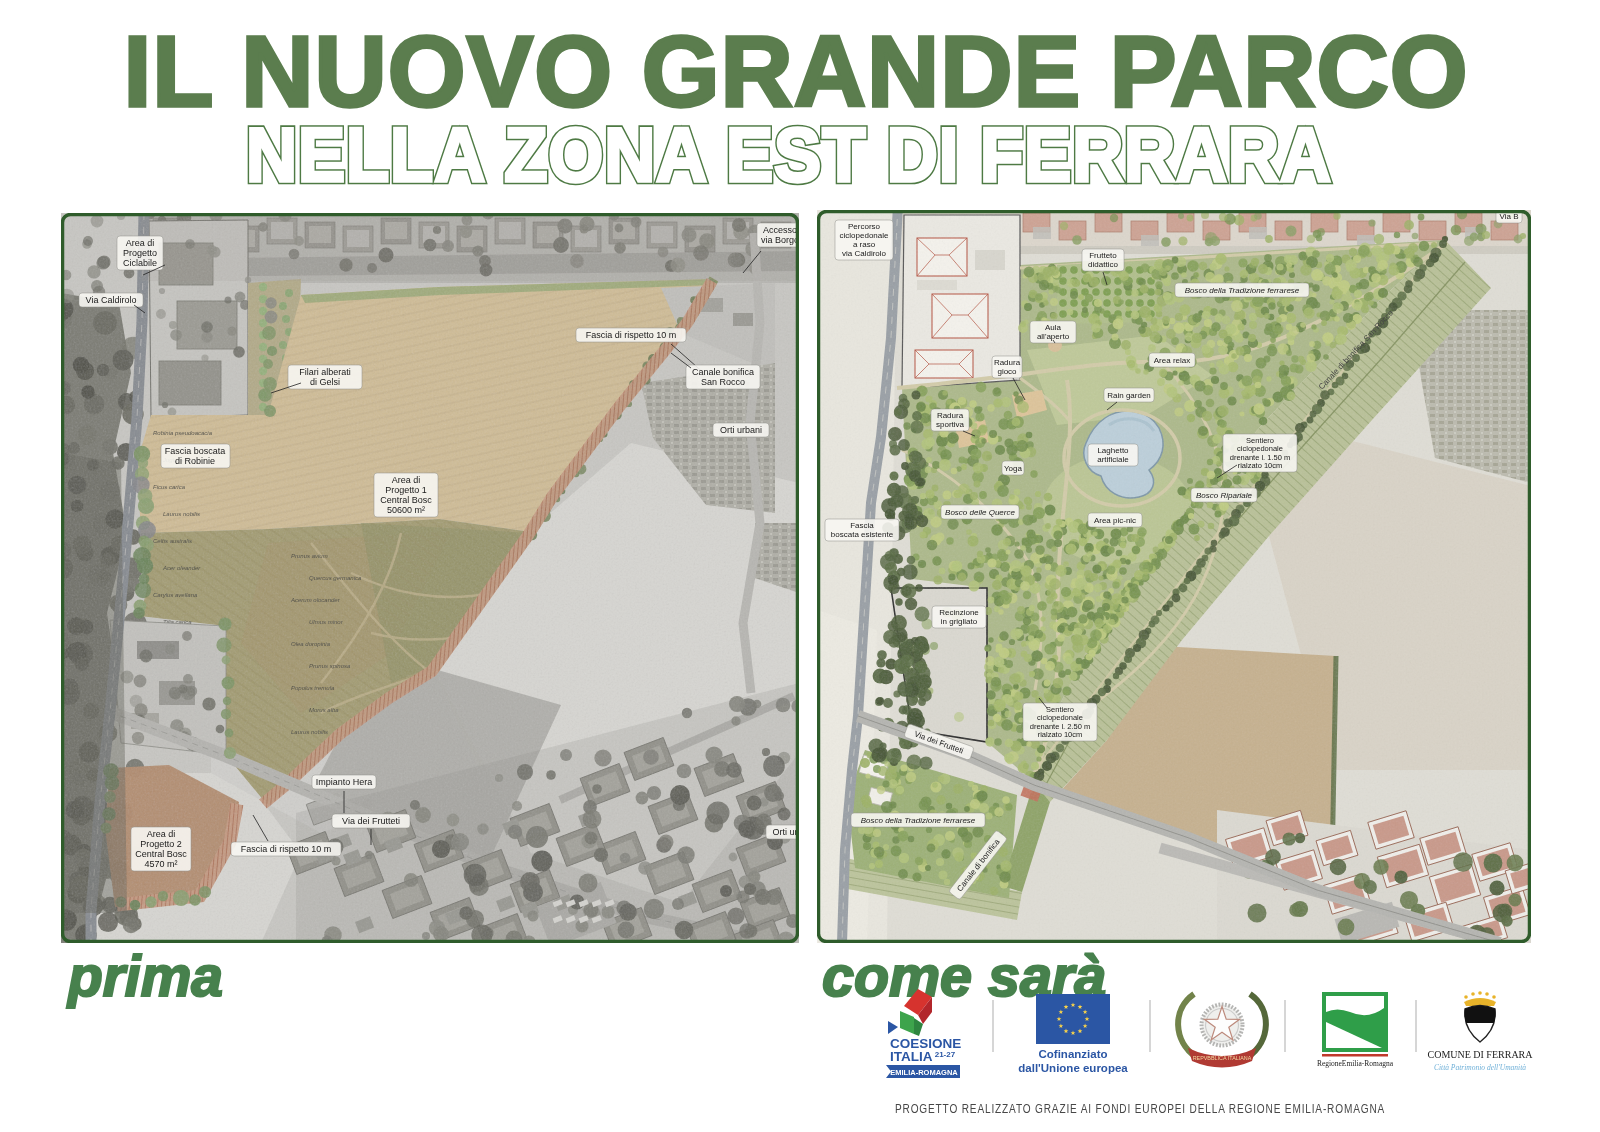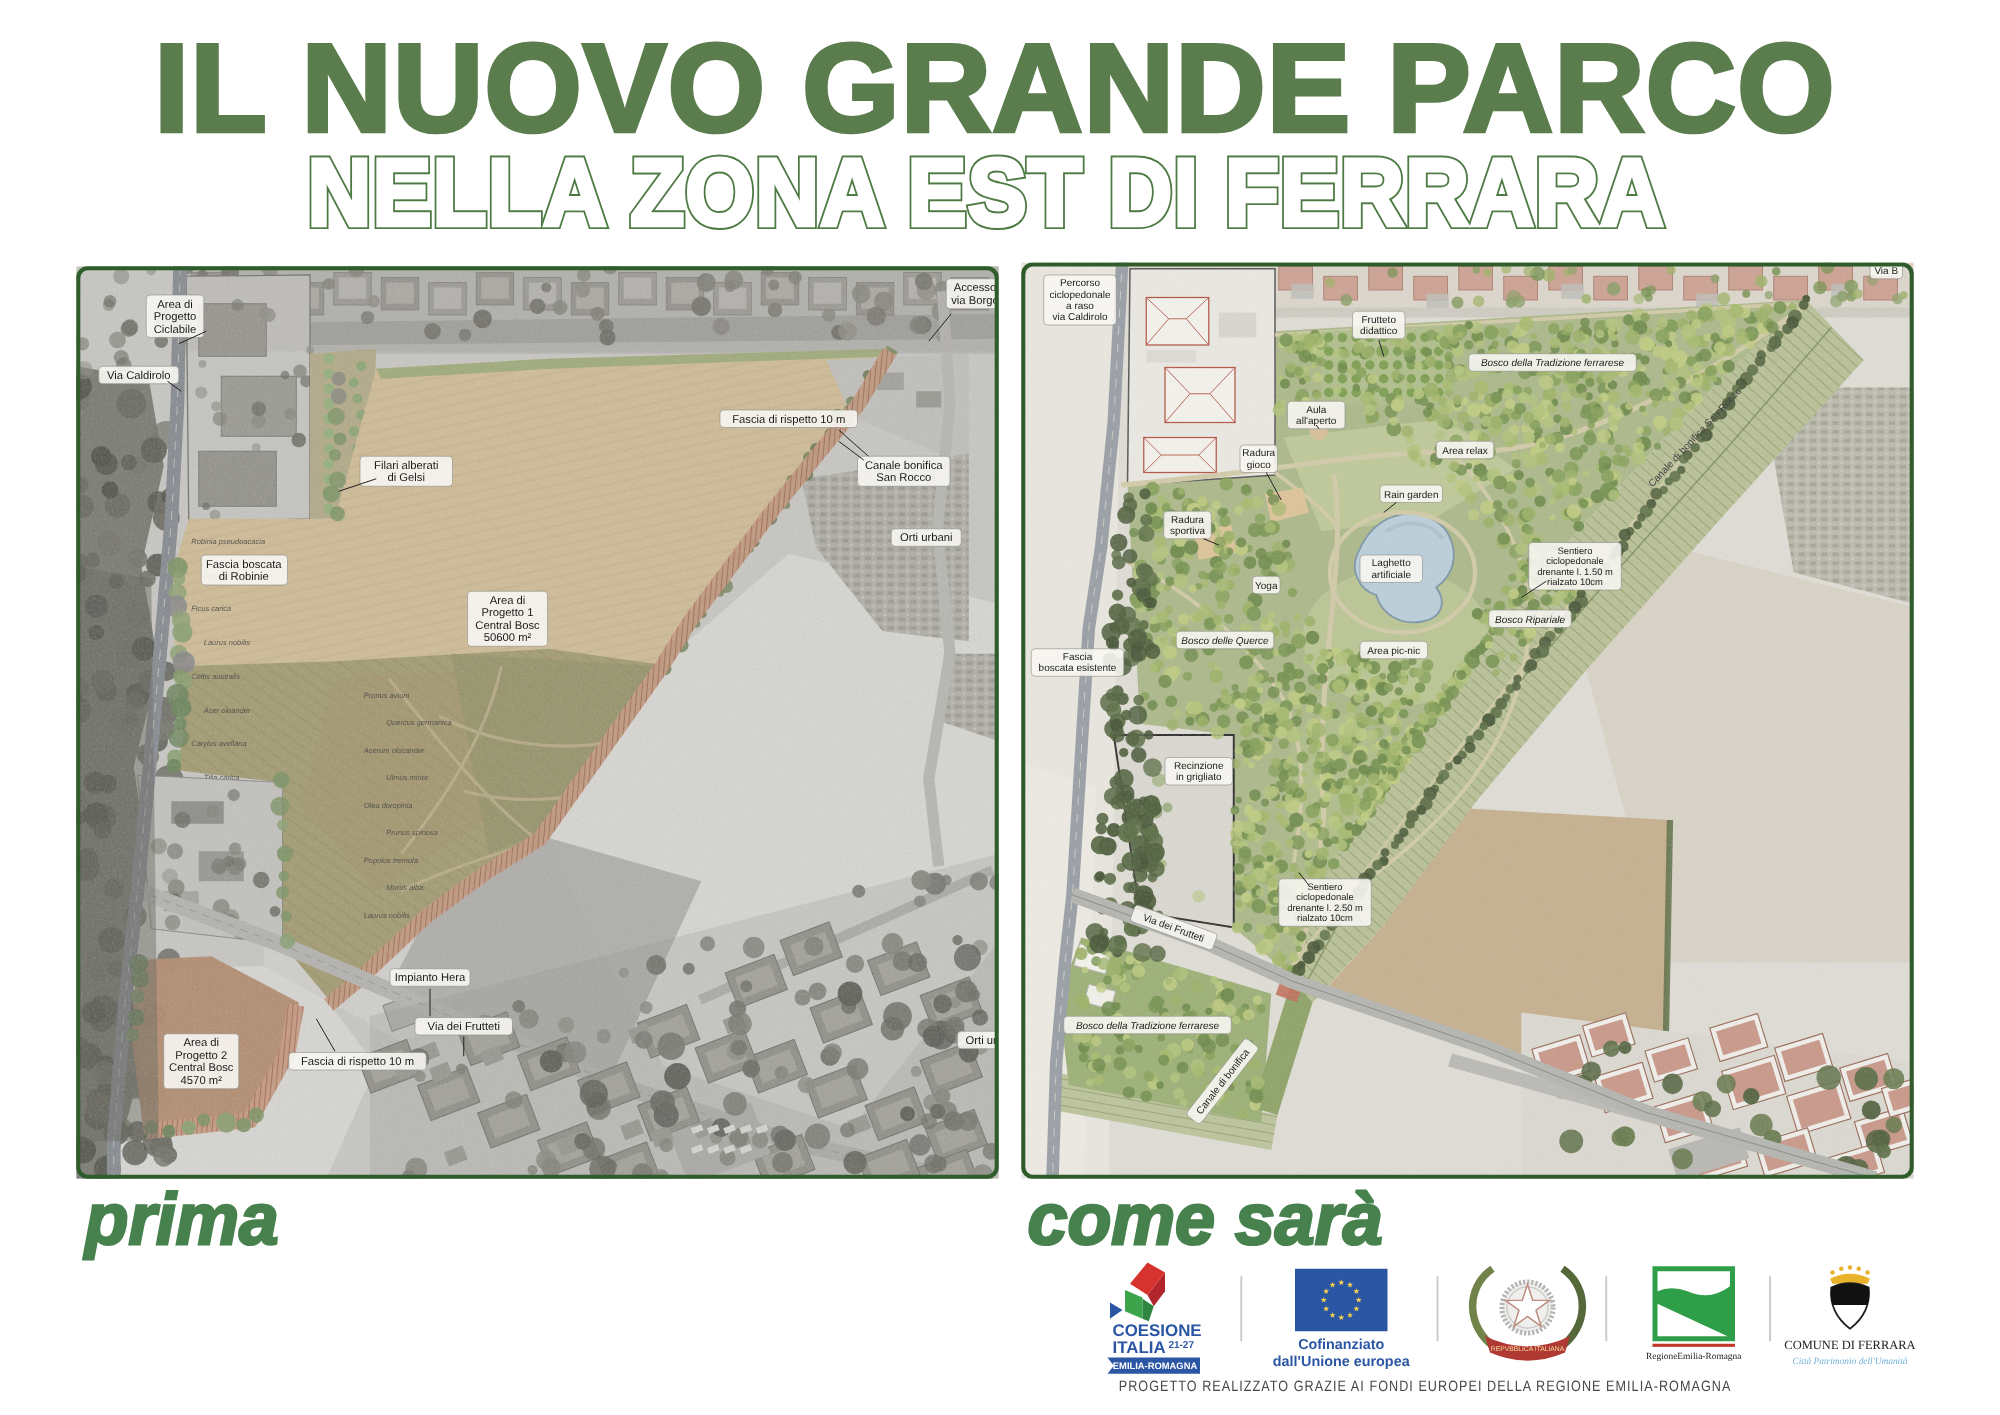--- a/index.html
+++ b/index.html
@@ -3075,21 +3075,21 @@
       <text x="692" y="9" font-size="8" text-anchor="middle" fill="#1a1a1a">Via B</text>
     </g>
 
 <rect x="1.5" y="1.5" width="711" height="730" rx="8" fill="none" stroke="#2f5c2b" stroke-width="3.5"></rect>
 </svg>
 
 <div class="abs caption" style="left:68px;top:947px;transform:scaleX(0.98)">prima</div>
 
 <div class="abs caption" style="left:822px;top:947px;transform:scaleX(0.99)">come sarà</div>
 
-<div class="abs" style="left:860px;top:1005px;width:720px;height:112px">
+<div class="abs" style="left:860px;top:984px;width:720px;height:112px">
 <svg width="720" height="112" viewBox="0 0 720 112">
 
 <g>
  <path d="M44,22 L58,5 L72,13 L58,31 Z" fill="#d6332e"></path>
  <path d="M58,31 L72,13 L72,28 L63,40 Z" fill="#b2262b"></path>
  <path d="M40,27 L54,33 L54,50 L40,44 Z" fill="#3da44c"></path>
  <path d="M54,34 L63,40 L59,52 L54,50 Z" fill="#2e8540"></path>
  <path d="M28,37 L38,43 L28,50 Z" fill="#2b56a4"></path>
  <text x="30" y="64" font-size="13.5" font-weight="bold" fill="#2b56a4">COESIONE</text>
  <text x="30" y="77" font-size="13.5" font-weight="bold" fill="#2b56a4">ITALIA<tspan font-size="8" dy="-4"> 21-27</tspan></text>

